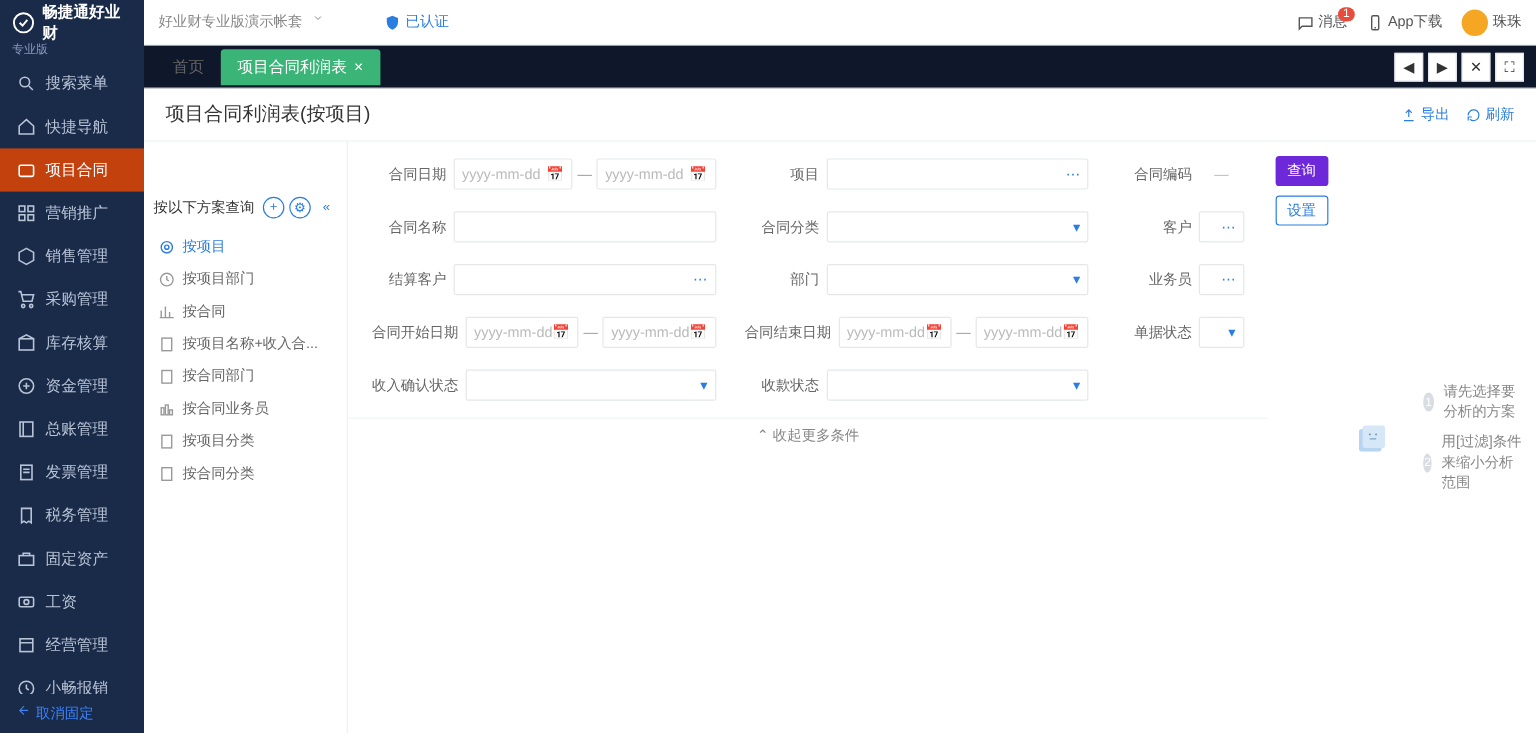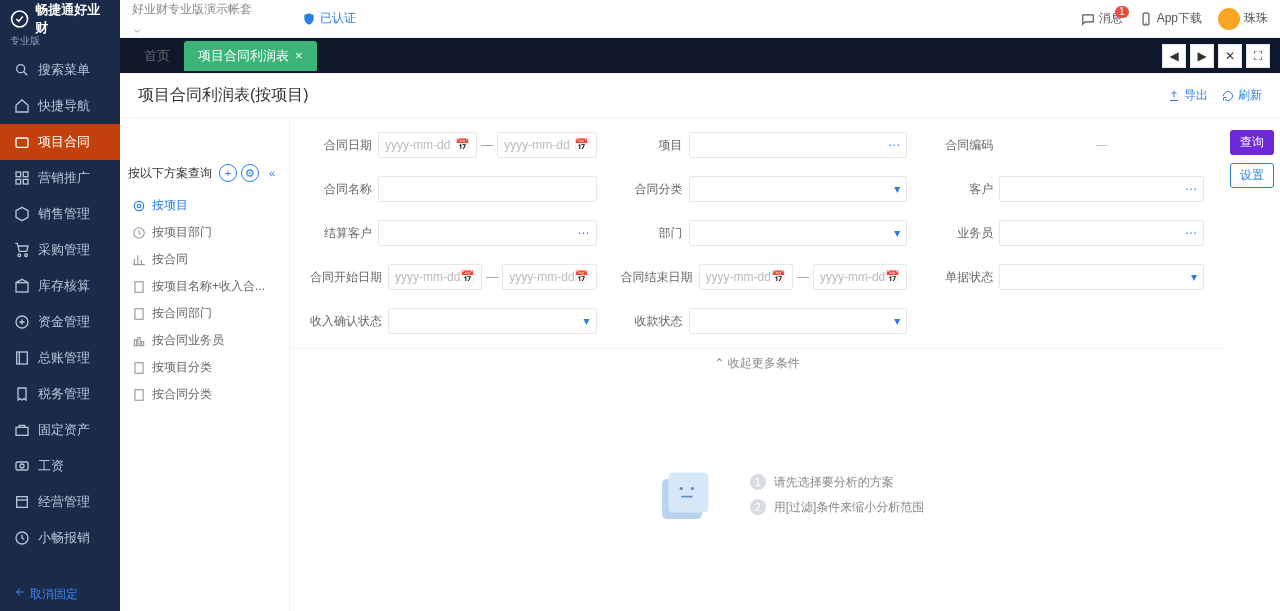--- a/index.html
+++ b/index.html
@@ -13,21 +13,21 @@
 .logo-sub { font-size: 10px; color: #8a98b8; padding-left: 10px; margin-top: -4px; margin-bottom: 4px; }
 .nav { flex: 1; overflow-y: auto; }
 .nav-item { display: flex; align-items: center; gap: 8px; padding: 9px 14px; cursor: pointer; font-size: 13px; }
 .nav-item.active { background: #c2410c; color: #fff; }
 .nav-icon { width: 16px; height: 16px; flex-shrink: 0; }
 .pin-footer { padding: 8px 14px; font-size: 12px; color: #3b82f6; display: flex; align-items: flex-start; gap: 4px; cursor: pointer; }
 
 
 .main { flex: 1; display: flex; flex-direction: column; background: #fff; }
 .topbar { height: 38px; display: flex; align-items: center; padding: 0 12px; border-bottom: 1px solid #eef0f4; font-size: 12px; color: #888; }
-.account-sel { display: flex; gap: 8px; padding-right: 20px; flex-direction: column; }
+.account-sel { display: flex; gap: 8px; padding-right: 20px; }
 .verified { color: #2a7de1; display: flex; align-items: center; gap: 4px; margin-left: 30px; }
 .top-right { margin-left: auto; display: flex; align-items: center; gap: 16px; }
 .top-link { display: flex; align-items: center; gap: 4px; cursor: pointer; color: #555; position: relative; }
 .badge { position: absolute; top: -4px; right: -6px; background: #e74c3c; color: #fff; border-radius: 8px; font-size: 10px; padding: 0 4px; line-height: 12px; }
 .avatar { width: 22px; height: 22px; background: #f5a623; border-radius: 50%; }
 
 
 .tabs { height: 36px; display: flex; align-items: center; padding: 0 10px; border-bottom: 1px solid #eef0f4; background: #0f172a; }
 .tab { padding: 6px 14px; cursor: pointer; color: #666; border-radius: 3px 3px 0 0; font-size: 13px; }
 .tab.active { background: #3ab577; color: #fff; }
@@ -48,21 +48,21 @@
 .scheme-panel { width: 170px; border-right: 1px solid #eef0f4; padding: 10px 8px; }
 .scheme-title { font-size: 12px; color: #333; margin-bottom: 10px; display: flex; align-items: center; gap: 6px; margin-top: 36px; }
 .scheme-tools { margin-left: auto; display: flex; gap: 4px; }
 .scheme-tool { width: 18px; height: 18px; border: 1px solid #2a7de1; color: #2a7de1; border-radius: 50%; display: flex; align-items: center; justify-content: center; font-size: 11px; cursor: pointer; }
 .scheme-list { list-style: none; }
 .scheme-item { display: flex; align-items: center; gap: 6px; padding: 5px 4px; cursor: pointer; color: #666; font-size: 12px; }
 .scheme-item.active { color: #2a7de1; }
 .scheme-ico { width: 14px; height: 14px; }
 
 
-.form-zone { flex: 1; display: flex; flex-direction: column; position: relative; }
+.form-zone { flex: 1; display: flex; flex-direction: row; position: relative; }
 .form-grid { display: grid; grid-template-columns: 1fr 1fr 1fr; gap: 18px 24px; padding: 14px 20px; align-items: center; }
 .field { display: flex; align-items: center; gap: 6px; }
 .field-label { width: 62px; text-align: right; color: #666; font-size: 12px; flex-shrink: 0; }
 .input-box { flex: 1; height: 26px; border: 1px solid #e5e7ec; border-radius: 2px; display: flex; align-items: center; padding: 0 6px; color: #bbb; font-size: 12px; background: #fff; min-width: 0; }
 .input-box .placeholder { flex: 1; overflow: hidden; text-overflow: ellipsis; white-space: nowrap; }
 .input-icon { color: #2a7de1; font-size: 12px; flex-shrink: 0; }
 .date-range { flex: 1; display: flex; align-items: center; gap: 4px; min-width: 0; }
 .date-range .input-box { min-width: 0; }
 .dash { color: #999; }
 .noborder { border: none; justify-content: center; }
@@ -154,20 +154,28 @@
             <path d="M8 12h8M12 8v8"></path>
           </svg>
           <span>资金管理</span>
         </div>
       <div class="nav-item">
           <svg class="nav-icon" viewBox="0 0 24 24" fill="none" stroke="currentColor" stroke-width="2">
             <rect x="4" y="3" width="16" height="18"></rect>
             <line x1="8" y1="3" x2="8" y2="21"></line>
           </svg>
           <span>总账管理</span>
+        </div>
+      <div class="nav-item">
+          <svg class="nav-icon" viewBox="0 0 24 24" fill="none" stroke="currentColor" stroke-width="2">
+            <rect x="5" y="3" width="14" height="18"></rect>
+            <line x1="8" y1="8" x2="16" y2="8"></line>
+            <line x1="8" y1="12" x2="16" y2="12"></line>
+          </svg>
+          <span>发票管理</span>
         </div>
       <div class="nav-item">
           <svg class="nav-icon" viewBox="0 0 24 24" fill="none" stroke="currentColor" stroke-width="2">
             <path d="M6 3h12v18l-3-2-3 2-3-2-3 2z"></path>
           </svg>
           <span>税务管理</span>
         </div>
       <div class="nav-item">
           <svg class="nav-icon" viewBox="0 0 24 24" fill="none" stroke="currentColor" stroke-width="2">
             <rect x="3" y="8" width="18" height="12"></rect>

